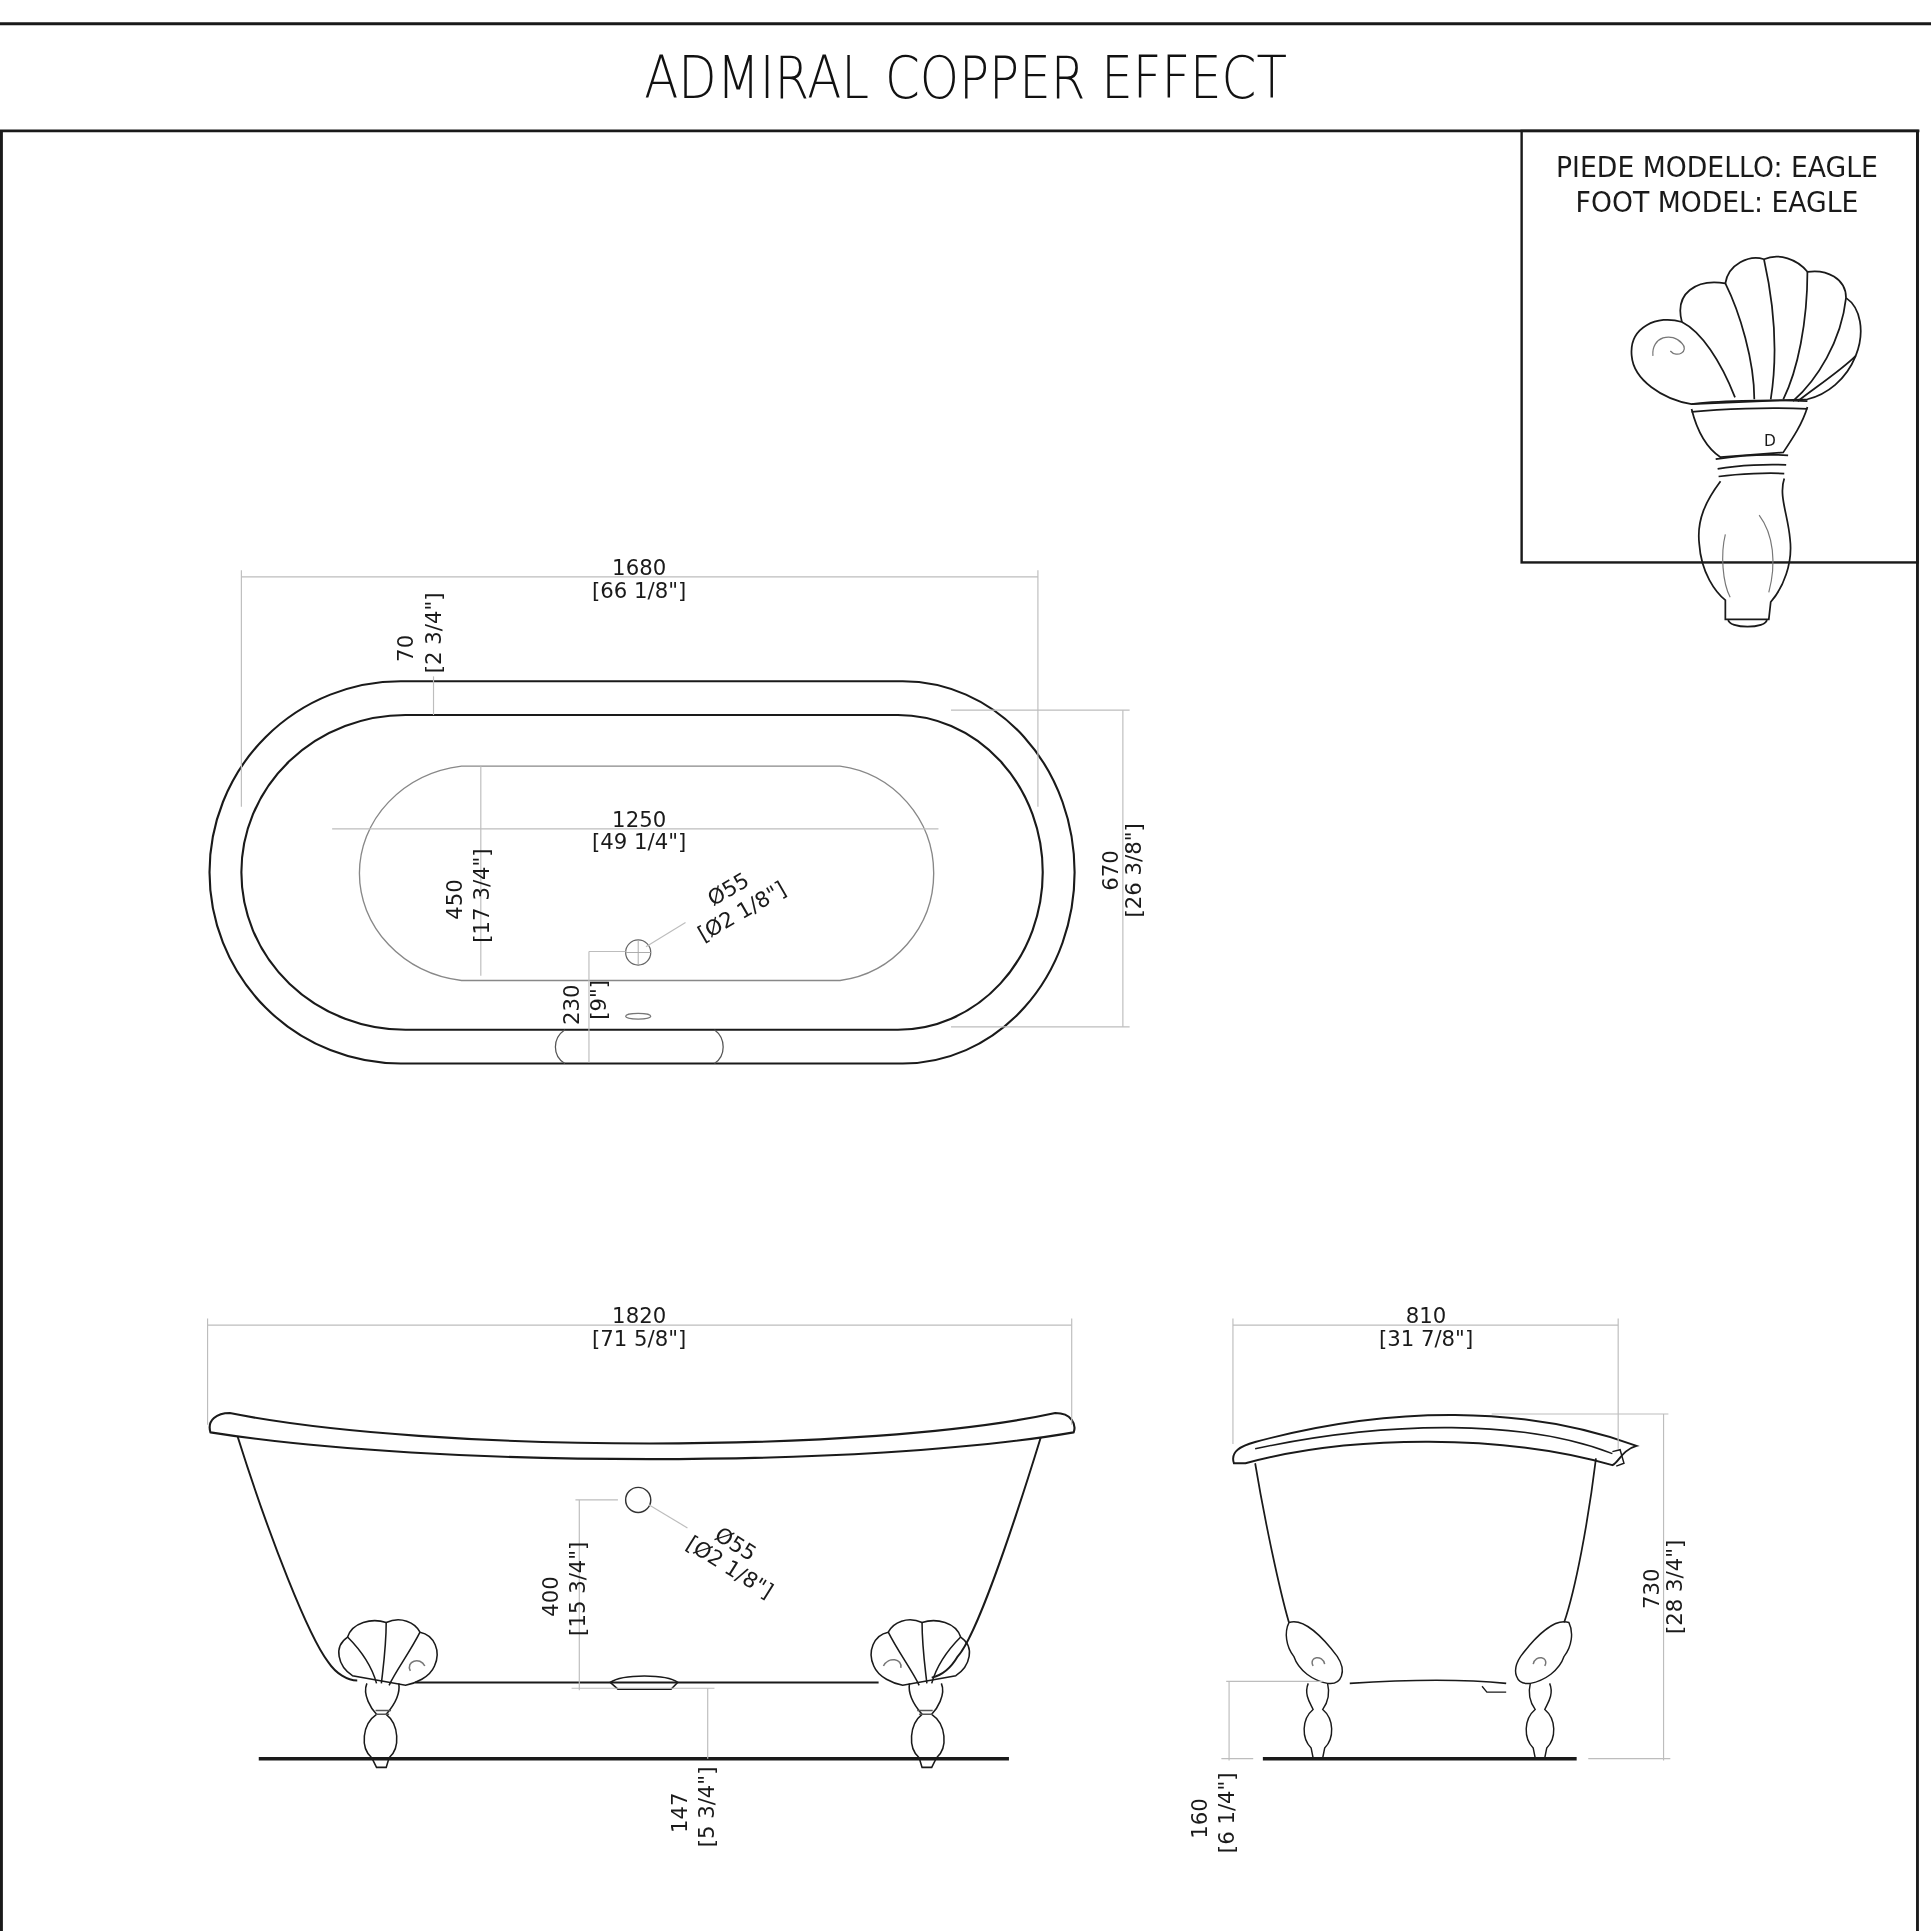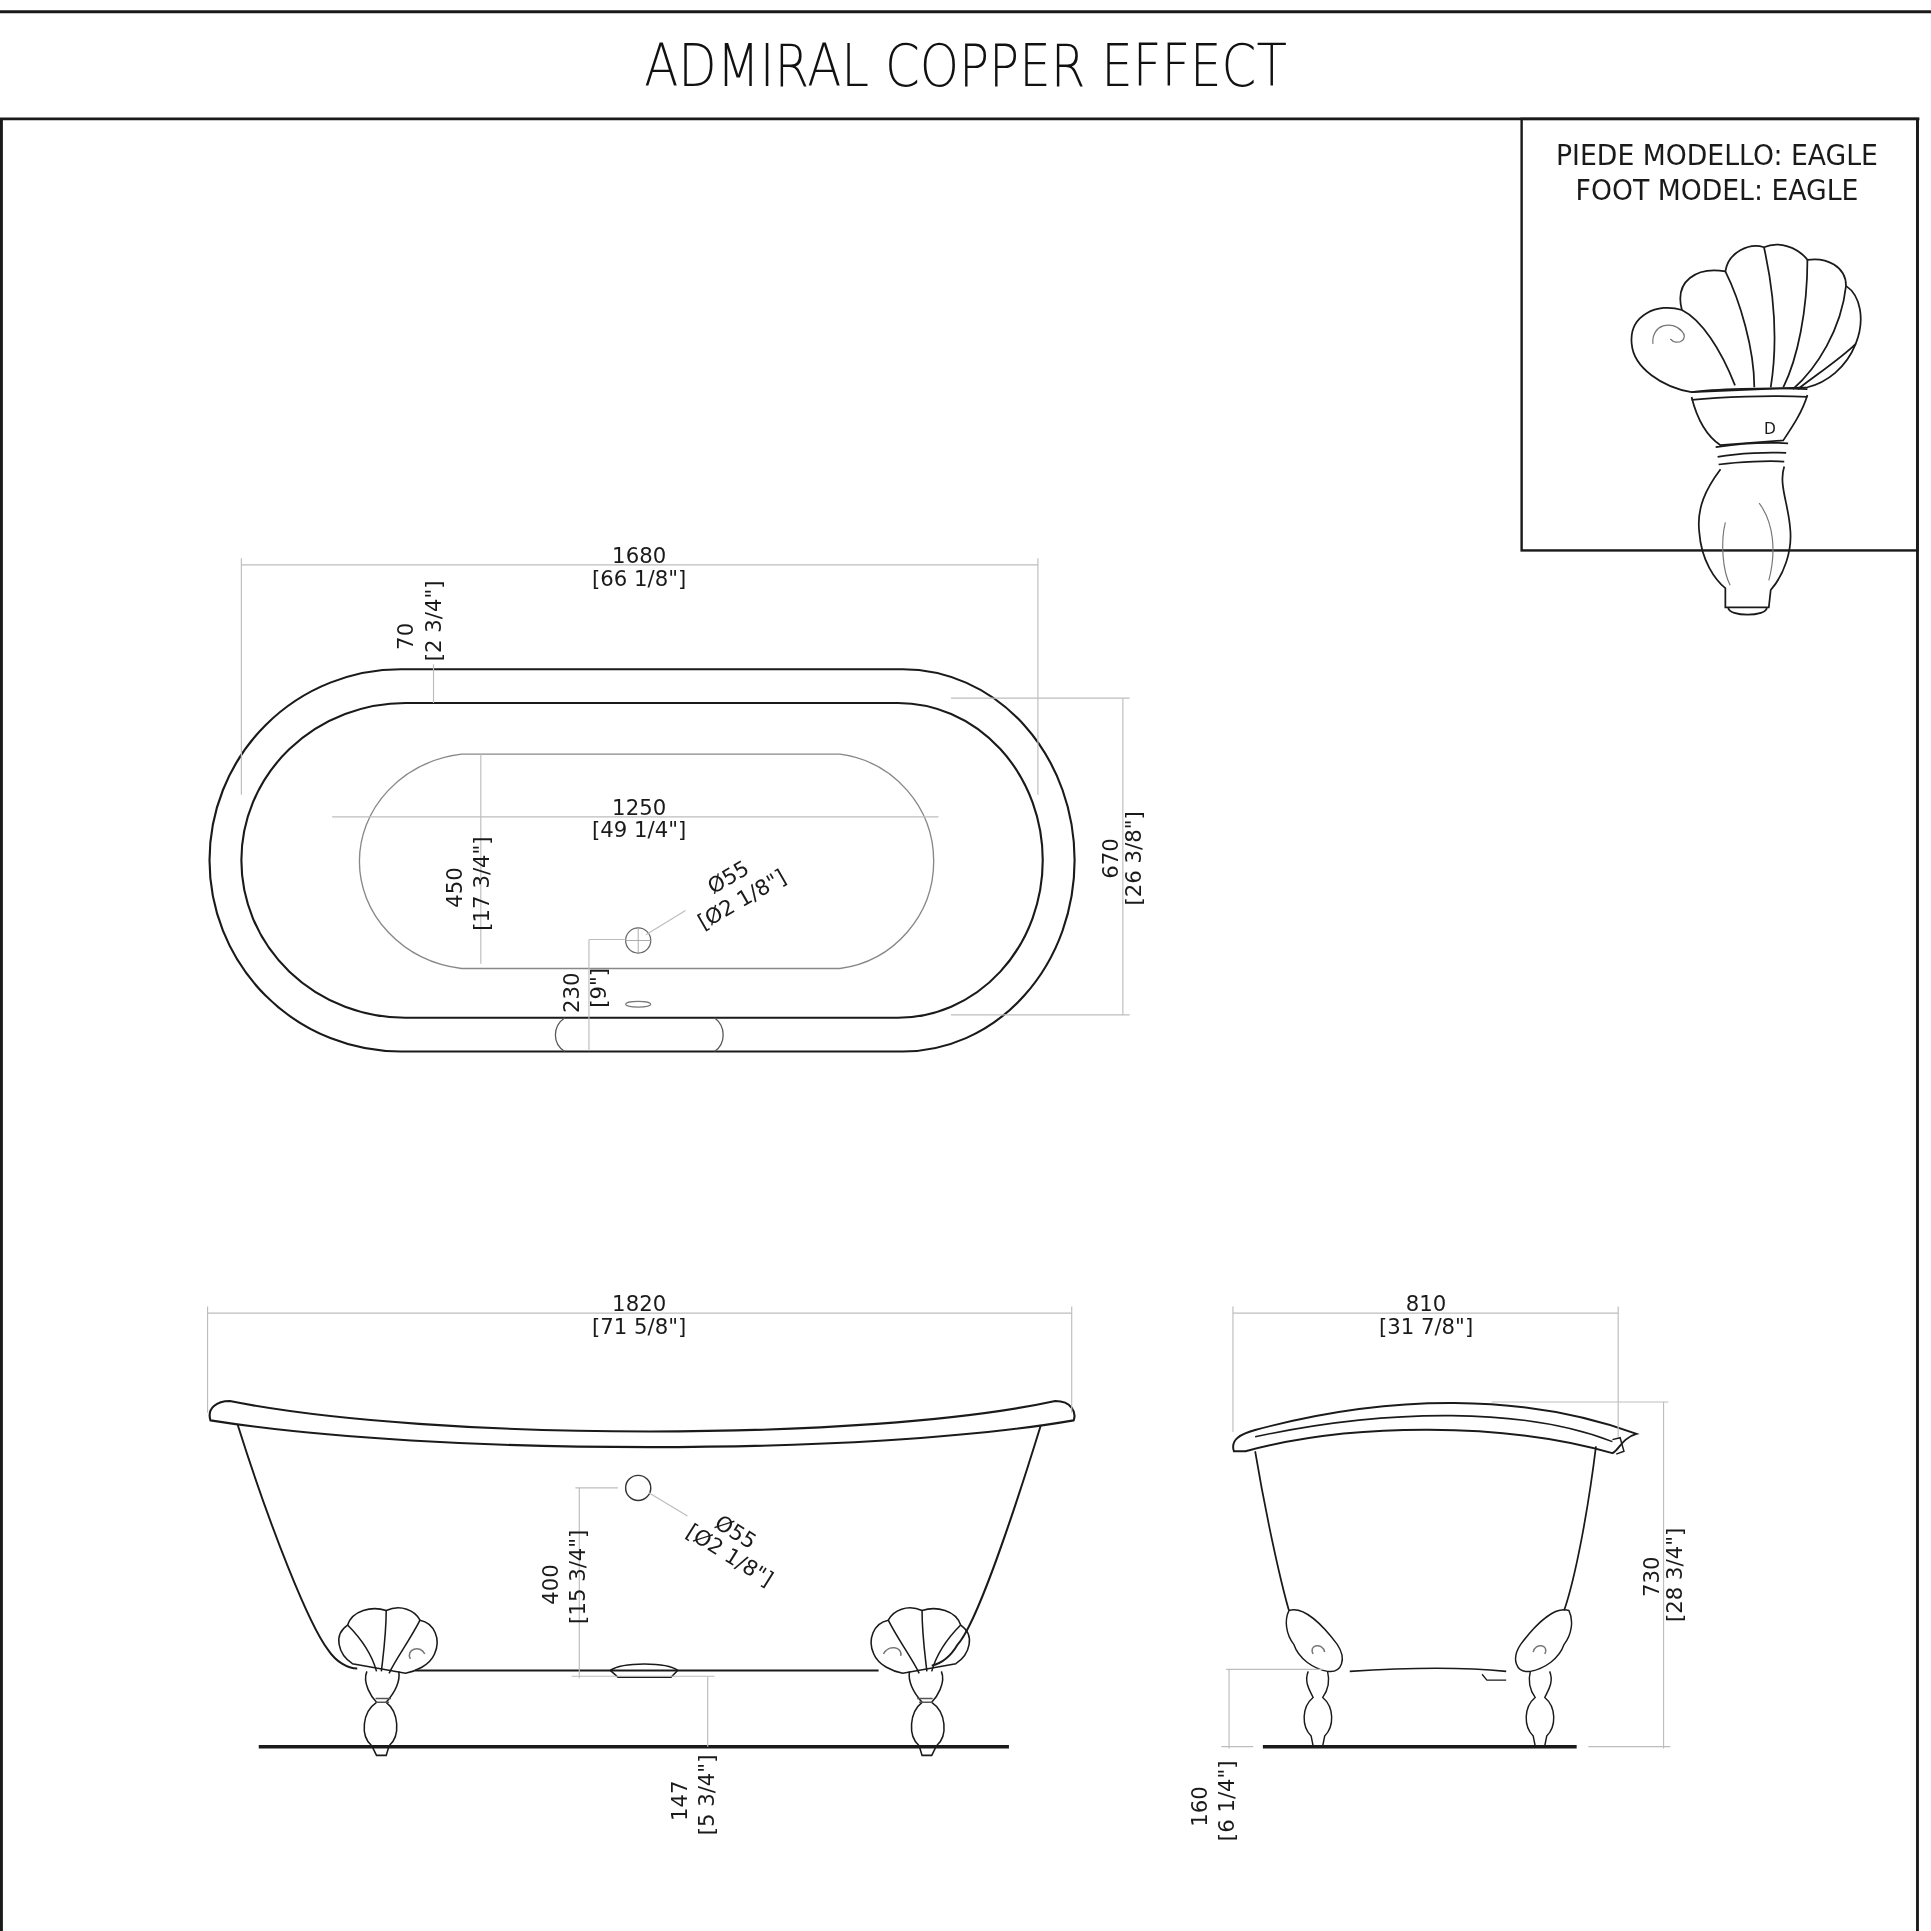--- a/index.html
+++ b/index.html
@@ -1,18 +1,18 @@
 <!DOCTYPE html>
 <html><head>
 <meta charset="utf-8">
 <style>
   html, body { margin: 0; padding: 0; background: #ffffff; }
   body { width: 1931px; height: 1931px; position: relative; overflow: hidden;
          font-family: "DejaVu Sans", sans-serif; color: #1a1a1a; }
-  #sheet { position: absolute; left: 0; top: 3px; width: 1931px; height: 1366px; }
+  #sheet { position: absolute; left: 0; top: 15px; width: 1931px; height: 1366px; }
   .title { position: absolute; left: 0; width: 1931px; top: 29px; text-align: center;
            font-family: "DejaVu Sans", sans-serif; font-size: 58px; font-weight: 300;
            letter-spacing: 0px; transform: scaleX(0.86); transform-origin: 966px 0;
            color: #111; }
   .foot-label { position: absolute; left: 1514px; width: 406px; text-align: center;
                 font-size: 29px; color: #1a1a1a; transform: scaleX(0.92); transform-origin: 203px 0; }
   svg text { font-family: "DejaVu Sans", sans-serif; fill: #1a1a1a; }
   .dimtxt { font-size: 22px; }
 </style>
 </head>

